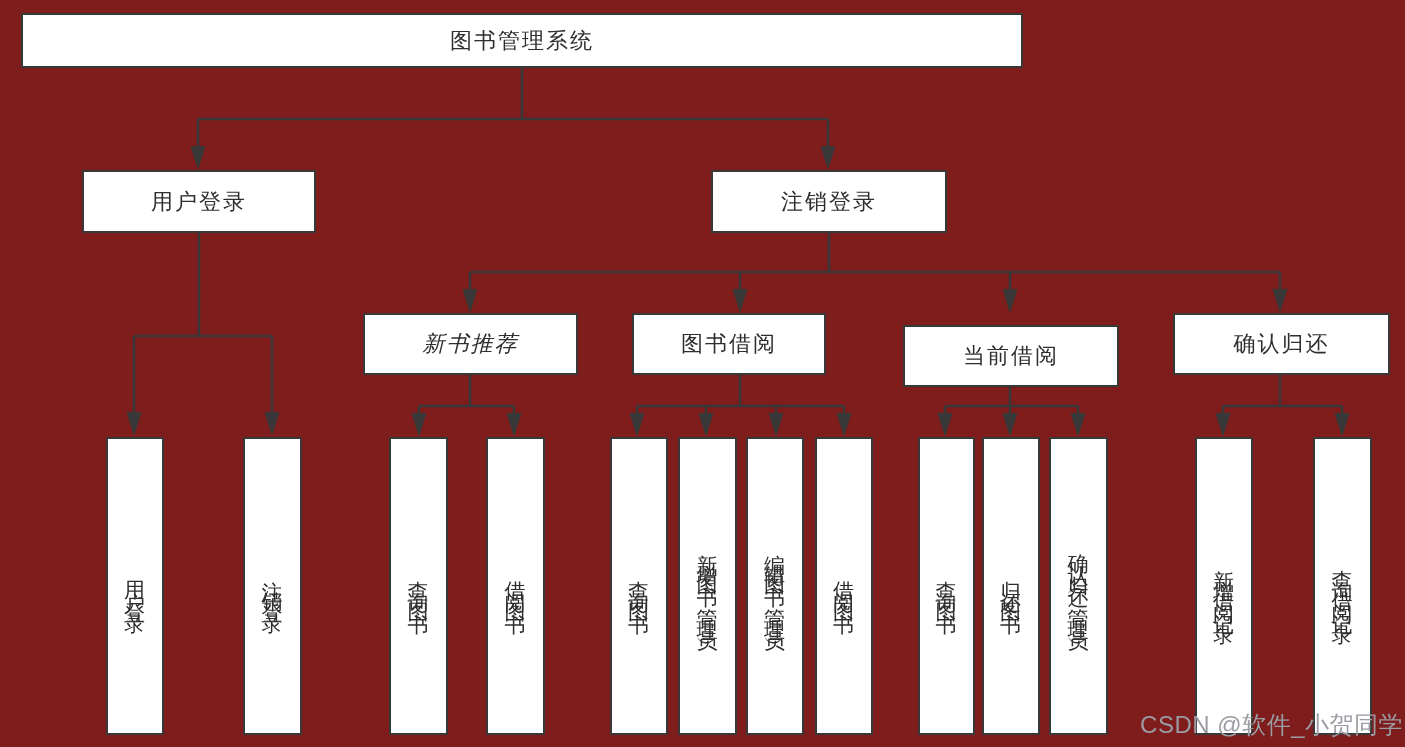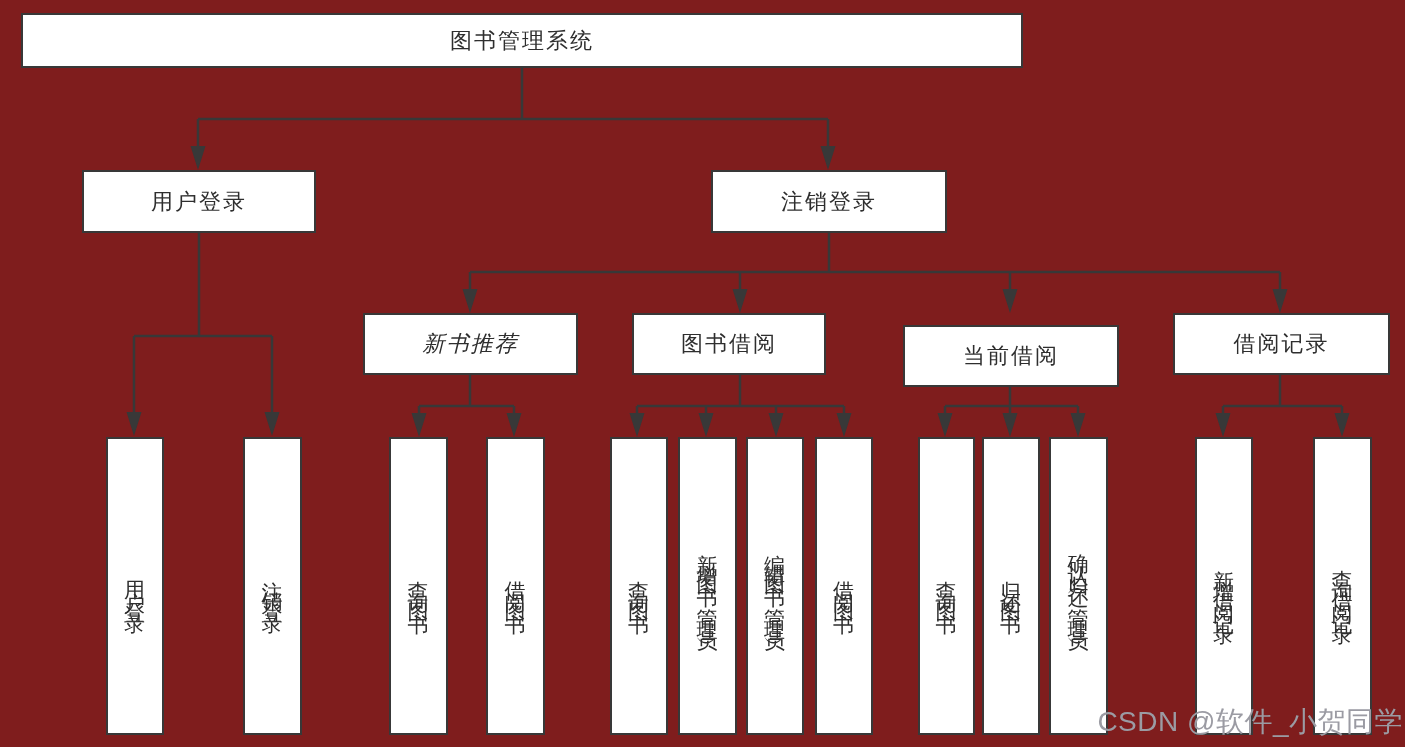--- a/index.html
+++ b/index.html
@@ -52,21 +52,21 @@
     color: #2e2e2e;
     letter-spacing: 11px;
     line-height: 1;
     overflow: hidden;
   }
   .watermark {
     position: absolute;
     right: 2px;
     bottom: 6px;
     z-index: 3;
-    font-size: 28px;
+    font-size: 24px;
     color: #9b9ba3;
     letter-spacing: 0.5px;
     white-space: nowrap;
   }
 </style>
 </head>
 <body>
 
 <div id="canvas">
 
@@ -111,21 +111,21 @@
   </svg>
 
   <div class="hbox" style="left:21px; top:13px; width:1002px; height:55px;">图书管理系统</div>
 
   <div class="hbox" style="left:82px; top:170px; width:234px; height:63px;">用户登录</div>
   <div class="hbox" style="left:711px; top:170px; width:236px; height:63px;">注销登录</div>
 
   <div class="hbox" style="left:363px; top:313px; width:215px; height:62px;font-style:italic;">新书推荐</div>
   <div class="hbox" style="left:632px; top:313px; width:194px; height:62px;">图书借阅</div>
   <div class="hbox" style="left:903px; top:313px; width:216px; height:62px;margin-top:12px;">当前借阅</div>
-  <div class="hbox" style="left:1173px; top:313px; width:217px; height:62px;">借阅记录</div>
+  <div class="hbox" style="left:1173px; top:313px; width:217px; height:62px;">确认归还</div>
 
   <div class="leaf" style="left:106px; width:58px;">用户登录</div>
   <div class="leaf" style="left:243px; width:59px;">注销登录</div>
 
   <div class="leaf" style="left:389px; width:59px;">查询图书</div>
   <div class="leaf" style="left:486px; width:59px;">借阅图书</div>
 
   <div class="leaf" style="left:610px; width:58px;">查询图书</div>
   <div class="leaf" style="left:678px; width:59px;">新增图书（管理员）</div>
   <div class="leaf" style="left:746px; width:58px;">编辑图书（管理员）</div>

